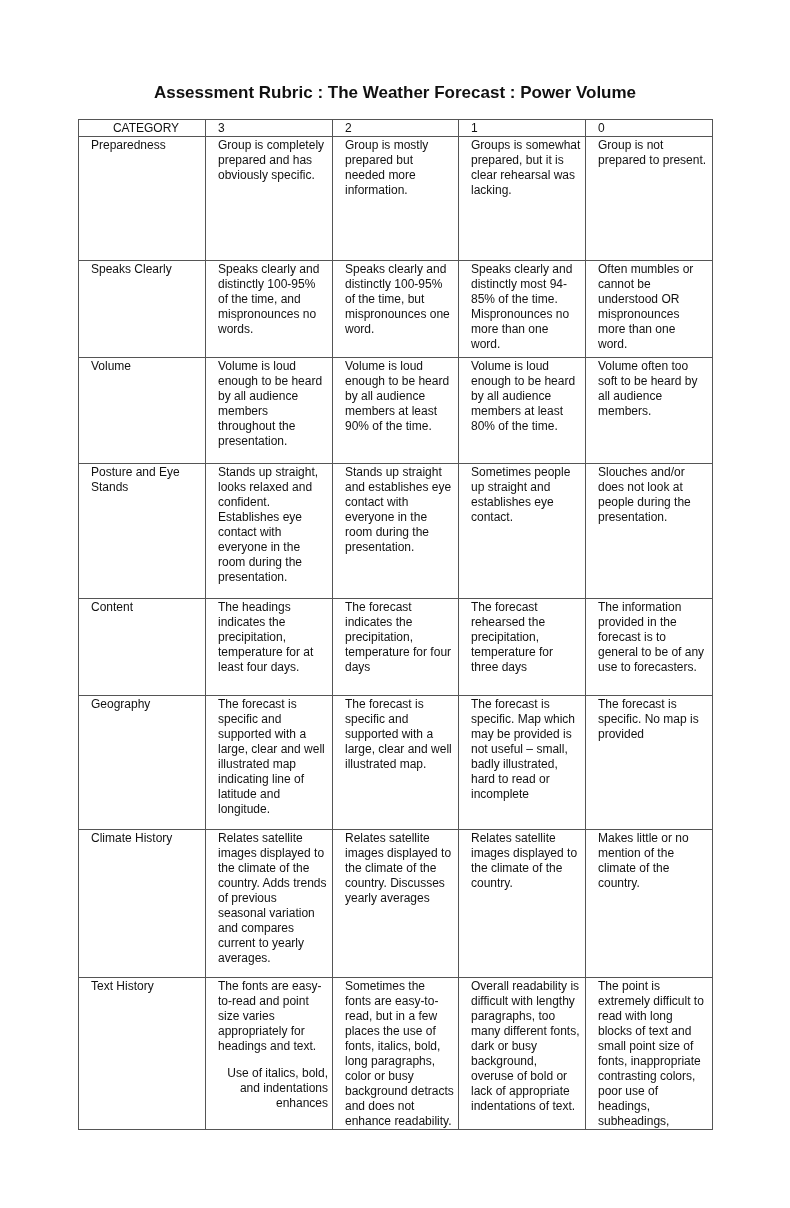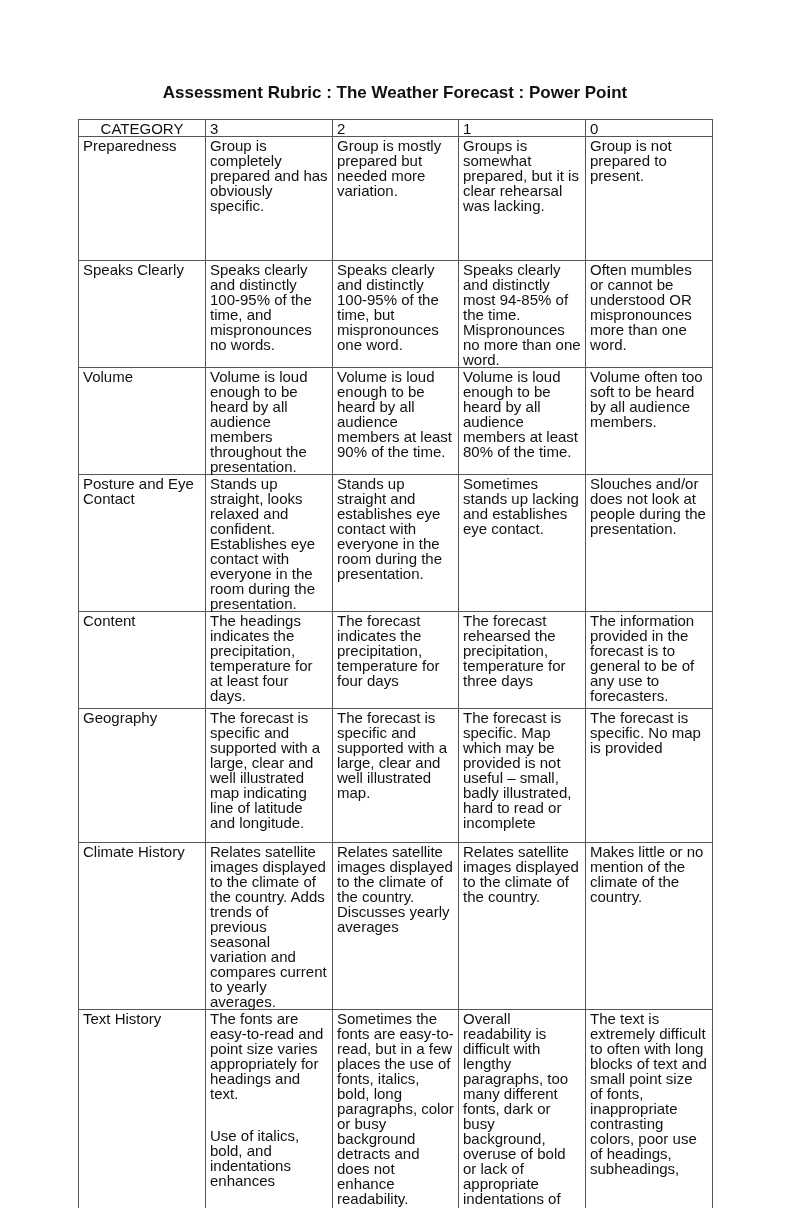--- a/index.html
+++ b/index.html
@@ -2,73 +2,73 @@
 <html><head>
 <meta charset="utf-8">
 <style>
   html, body { margin: 0; padding: 0; background: #ffffff; }
   body { width: 790px; height: 1208px; position: relative; overflow: hidden;
          font-family: "Liberation Sans", sans-serif; color: #111; }
   .title { position: absolute; top: 83px; left: 0; width: 790px; text-align: center;
            font-weight: bold; font-size: 17px; letter-spacing: 0; }
   table.rubric { position: absolute; top: 119px; left: 78px; width: 634px;
                  border-collapse: collapse; table-layout: fixed; }
-  table.rubric td { border: 1px solid #555; vertical-align: top; padding: 1px 4px 0 4px;
-                    font-size: 15px; line-height: 15px; }
+  table.rubric td { border: 1px solid #555; vertical-align: top; padding: 1px 4px 0 12px;
+                    font-size: 12px; line-height: 15px; }
   table.rubric tr.head td { height: 14px; }
   table.rubric tr.head td.cat { text-align: center; }
-  .para2 { display: block; margin-top: 27px; }
+  .para2 { display: block; margin-top: 12px; text-align: right; }
 </style>
 </head>
 <body>
 
-<div class="title">Assessment Rubric : The Weather Forecast :  Power Point</div>
+<div class="title">Assessment Rubric : The Weather Forecast :  Power Volume</div>
 
 <table class="rubric">
   <colgroup>
     <col style="width:127px">
       <col style="width:127px">
       <col style="width:126px">
       <col style="width:127px">
       <col style="width:127px">
   </colgroup>
   <tbody>
       <tr class="head">
     <td class="cat">CATEGORY</td>
     <td>3</td>
     <td>2</td>
     <td>1</td>
     <td>0</td>
   </tr>
   <tr style="height:124px">
     <td>Preparedness</td>
     <td>Group is completely prepared and has obviously specific.</td>
-    <td>Group is mostly prepared but needed more variation.</td>
+    <td>Group is mostly prepared but needed more information.</td>
     <td>Groups is somewhat prepared, but it is clear rehearsal was lacking.</td>
     <td>Group is not prepared to present.</td>
   </tr>
   <tr style="height:97px">
     <td>Speaks Clearly</td>
     <td>Speaks clearly and distinctly 100-95% of the time, and mispronounces no words.</td>
     <td>Speaks clearly and distinctly 100-95% of the time, but mispronounces one word.</td>
     <td>Speaks clearly and distinctly most 94-85% of the time. Mispronounces no more than one word.</td>
     <td>Often mumbles or cannot be understood OR mispronounces more than one word.</td>
   </tr>
   <tr style="height:106px">
     <td>Volume</td>
     <td>Volume is loud enough to be heard by all audience members throughout the presentation.</td>
     <td>Volume is loud enough to be heard by all audience members at least 90% of the time.</td>
     <td>Volume is loud enough to be heard by all audience members at least 80% of the time.</td>
     <td>Volume often too soft to be heard by all audience members.</td>
   </tr>
   <tr style="height:135px">
-    <td>Posture and Eye Contact</td>
+    <td>Posture and Eye Stands</td>
     <td>Stands up straight, looks relaxed and confident. Establishes eye contact with everyone in the room during the presentation.</td>
     <td>Stands up straight and establishes eye contact with everyone in the room during the presentation.</td>
-    <td>Sometimes stands up lacking and establishes eye contact.</td>
+    <td>Sometimes people up straight and establishes eye contact.</td>
     <td>Slouches and/or does not look at people during the presentation.</td>
   </tr>
   <tr style="height:97px">
     <td>Content</td>
     <td>The headings indicates the precipitation, temperature for at least four days.</td>
     <td>The forecast indicates the precipitation, temperature for four days</td>
     <td>The forecast rehearsed the precipitation, temperature for three days</td>
     <td>The information provided in the forecast is to general to be of any use to forecasters.</td>
   </tr>
   <tr style="height:134px">
@@ -86,16 +86,16 @@
     <td>Makes little or no mention of the climate of the country.</td>
   </tr>
   <tr style="height:152px">
     <td>Text History</td>
     <td>
       <span>The fonts are easy-to-read and point size varies appropriately for headings and text.</span>
       <span class="para2">Use of italics, bold, and indentations enhances</span>
     </td>
     <td>Sometimes the fonts are easy-to-read, but in a few places the use of fonts, italics, bold, long paragraphs, color or busy background detracts and does not enhance readability.</td>
     <td>Overall readability is difficult with lengthy paragraphs, too many different fonts, dark or busy background, overuse of bold or lack of appropriate indentations of text.</td>
-    <td>The text is extremely difficult to often with long blocks of text and small point size of fonts, inappropriate contrasting colors, poor use of headings, subheadings,</td>
+    <td>The point is extremely difficult to read with long blocks of text and small point size of fonts, inappropriate contrasting colors, poor use of headings, subheadings,</td>
   </tr>
 </tbody>
   </table>
 
 </body></html>

